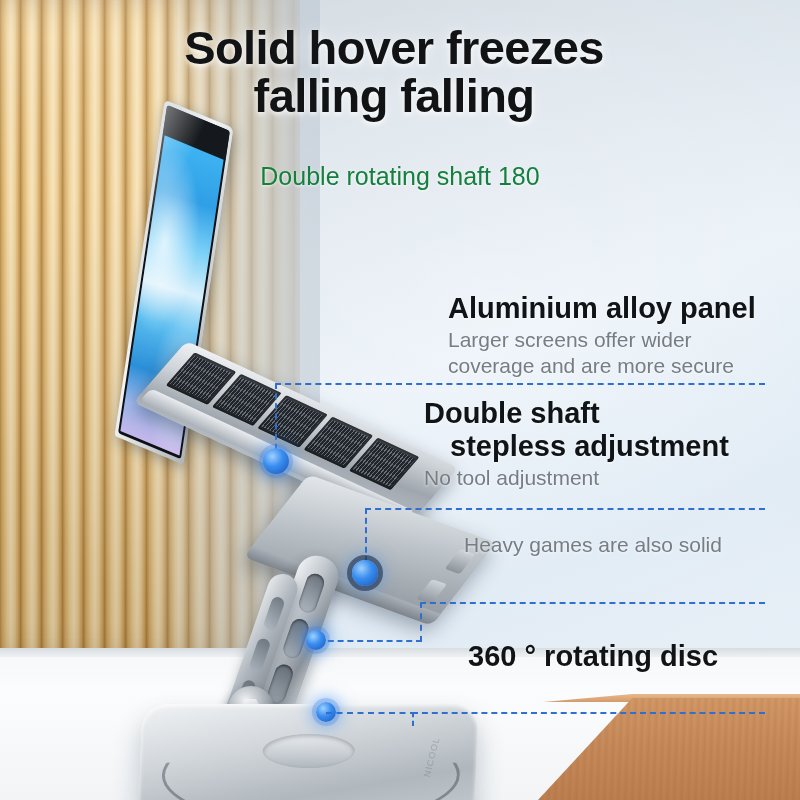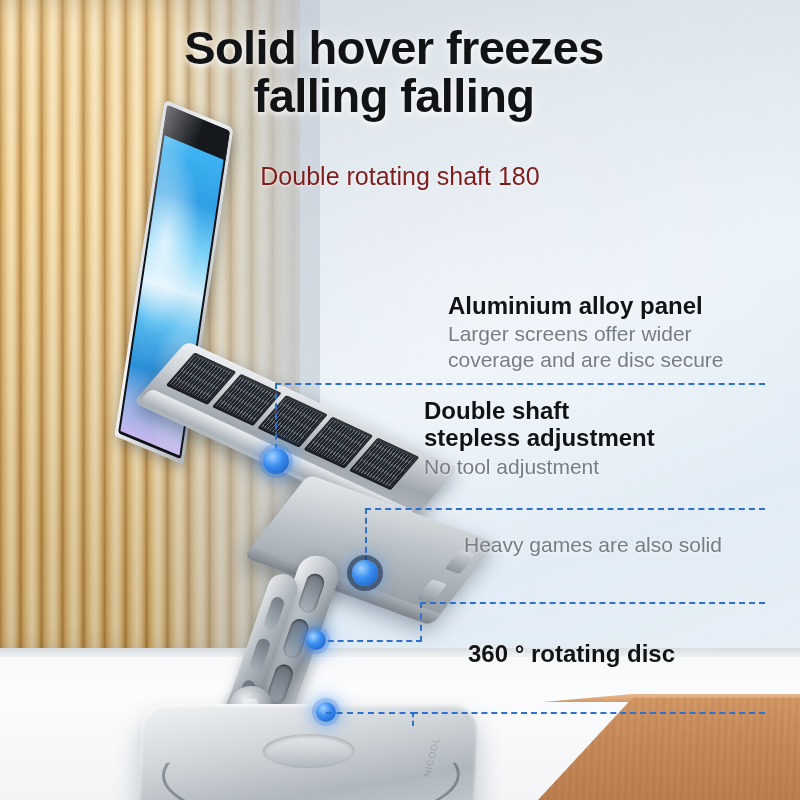--- a/index.html
+++ b/index.html
@@ -35,21 +35,21 @@
 
   .bg-vignette{position:absolute;inset:0;pointer-events:none;
     background:radial-gradient(120% 90% at 62% 40%,rgba(255,255,255,.30) 0%,rgba(255,255,255,0) 55%);}
 
   
   .headline{position:absolute;left:0;top:24px;width:788px;text-align:center;
     font-weight:bold;font-size:47px;line-height:1.02;letter-spacing:-.6px;color:#111314;
     text-shadow:0 2px 5px rgba(255,255,255,.85),0 0 16px rgba(255,255,255,.6);}
   .headline .l2{display:block;}
   .subhead{position:absolute;left:140px;top:160px;width:520px;text-align:center;
-    font-size:25px;line-height:1.30;color:#7f1d1d;
+    font-size:25px;line-height:1.30;color:#15803d;
     text-shadow:0 1px 3px rgba(255,255,255,.8);}
   .subhead .l2{display:block;}
 
   
   #product{position:absolute;left:120px;top:100px;width:420px;height:660px;}
 
   
   .lid{position:absolute;left:18px;top:12px;width:72px;height:340px;
     transform:rotate(8.5deg) skewY(14deg);
     background:linear-gradient(100deg,#c9ced3,#f2f4f6 40%,#aeb4ba);
@@ -142,23 +142,23 @@
   .lead-v{border-left:2px dashed #2f6fd0;width:0;}
 
   .dot{position:absolute;width:26px;height:26px;border-radius:50%;
     background:radial-gradient(circle at 36% 32%,#9fd0ff 0%,#3a8ef0 42%,#1554b8 100%);
     box-shadow:0 0 0 4px rgba(60,130,230,.28),0 0 16px 5px rgba(60,140,240,.55);}
   .dot.small{width:20px;height:20px;}
   .dot.ring{box-shadow:0 0 0 5px rgba(20,35,60,.55),0 0 16px 5px rgba(60,140,240,.5);}
 
   
   .callout{position:absolute;}
-  .co-title{font-weight:bold;font-size:24px;line-height:1.14;color:#111416;
+  .co-title{font-weight:bold;font-size:29px;line-height:1.14;color:#111416;
     text-shadow:0 1px 3px rgba(255,255,255,.7);}
-  .co-title .l2{display:block;}
+  .co-title .l2{display:block;margin-left:26px;}
   .co-desc{font-size:21px;line-height:1.24;color:#767d84;margin-top:2px;
     text-shadow:0 1px 3px rgba(255,255,255,.7);}
   .co-desc .l2{display:block;}
 </style>
 </head>
 <body>
 
 <div id="shot">
 
   <div class="bg-gradient"></div>
@@ -249,21 +249,21 @@
   <div class="lead lead-v" style="left:412px;top:712px;height:14px;"></div>
   <div class="dot small" style="left:316px;top:702px;"></div>
   <div class="lead lead-h" style="left:326px;top:712px;width:90px;"></div>
 
   <div class="callout" style="left:448px;top:292px;width:340px;">
     <div class="co-title">
       <span>Aluminium alloy panel</span>
     </div>
     <div class="co-desc">
       <span>Larger screens offer wider</span>
-      <span class="l2">coverage and are disc secure</span>
+      <span class="l2">coverage and are more secure</span>
     </div>
   </div>
 
   <div class="callout" style="left:424px;top:397px;width:340px;">
     <div class="co-title">
       <span>Double shaft</span>
       <span class="l2">stepless adjustment</span>
     </div>
     <div class="co-desc">
       <span>No tool adjustment</span>

